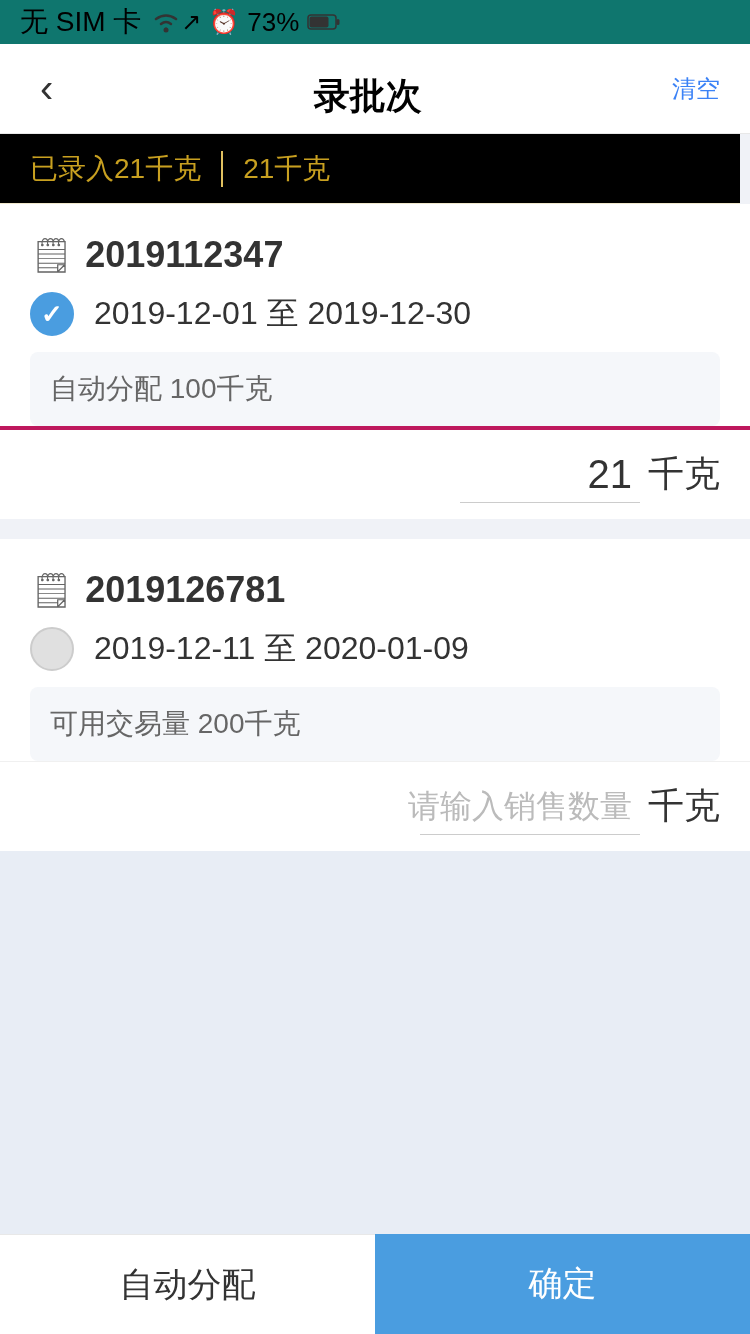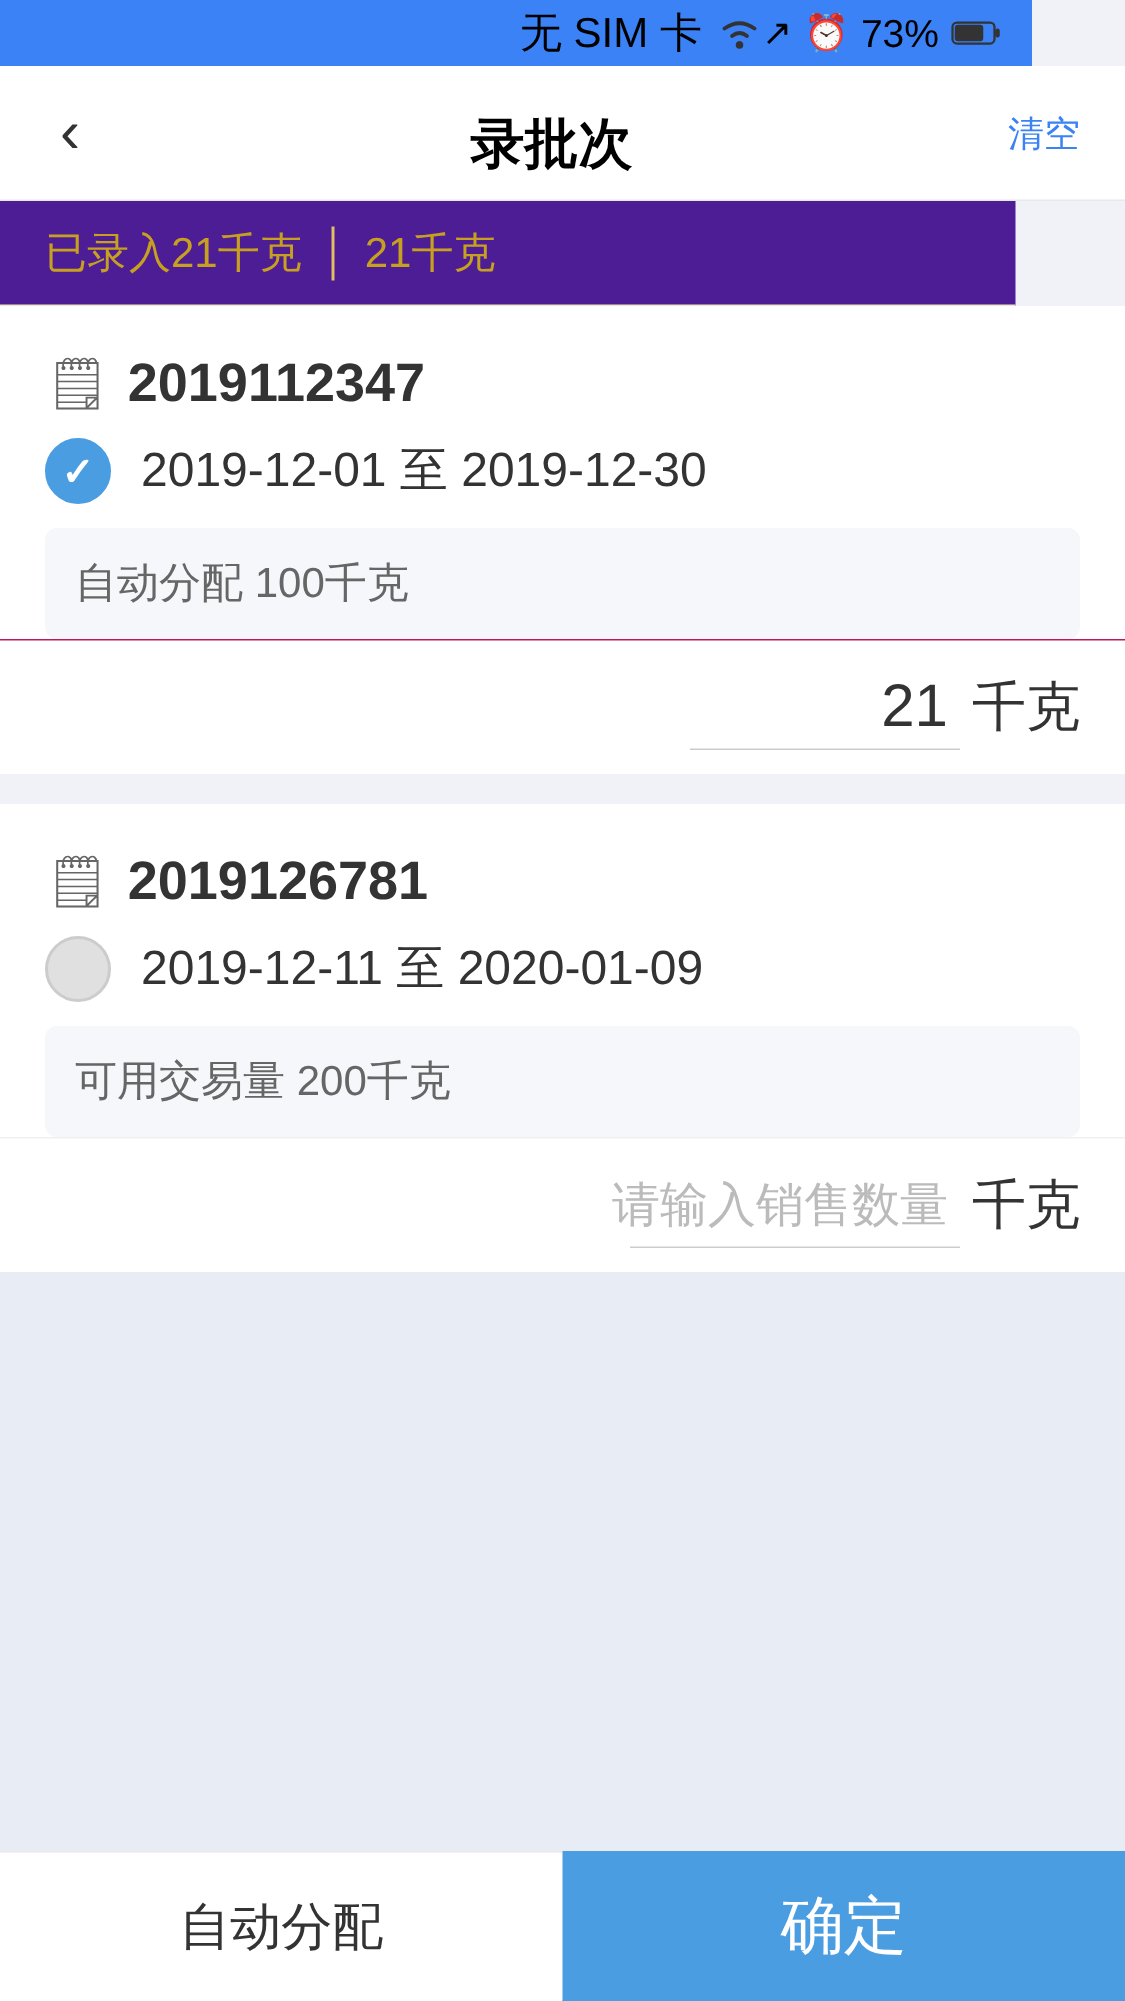--- a/index.html
+++ b/index.html
@@ -7,26 +7,26 @@
     body {
       width: 750px;
       min-height: 1334px;
       font-family: -apple-system, "PingFang SC", "Helvetica Neue", Arial, sans-serif;
       background: #f0f2f7;
       overflow-x: hidden;
     }
 
     
     .status-bar {
-      width: 688px;
+      width: 750px;
       height: 44px;
-      background: #3b82f6;
-      display: flex;
-      align-items: center;
-      justify-content: flex-end;
+      background: #0f766e;
+      display: flex;
+      align-items: center;
+      justify-content: flex-start;
       padding: 0 20px;
       font-size: 28px;
     }
     .status-left {
       display: flex;
       align-items: center;
       gap: 10px;
       font-size: 28px;
       font-weight: 500;
     }
@@ -68,23 +68,23 @@
       margin-top: 16px;
     }
     .nav-clear {
       font-size: 24px;
       color: #3b82f6;
       cursor: pointer;
     }
 
     
     .info-banner {
-      width: 677px;
+      width: 740px;
       height: 70px;
-      background: #4c1d95;
+      background: #000000;
       display: flex;
       align-items: center;
       padding: 0 30px;
       gap: 20px;
       border-bottom: 1px solid #f0e8cc;
     }
     .info-banner-text1 {
       font-size: 28px;
       color: #c8a020;
     }
@@ -166,21 +166,21 @@
     }
 
     
     .amount-row {
       background: #fff;
       display: flex;
       align-items: center;
       justify-content: flex-end;
       padding: 20px 30px 20px 30px;
       gap: 16px;
-      border-top: 1px solid #be185d;
+      border-top: 4px solid #be185d;
       text-align: right;
     }
     .amount-value {
       font-size: 40px;
       color: #333;
       font-weight: 500;
     }
     .amount-unit {
       font-size: 36px;
       color: #333;
@@ -227,21 +227,21 @@
       border: none;
       font-size: 34px;
       color: #333;
       cursor: pointer;
       border-top: 1px solid #e8e8e8;
     }
     .btn-confirm {
       flex: 1;
       background: #4a9de0;
       border: none;
-      font-size: 42px;
+      font-size: 34px;
       color: #fff;
       cursor: pointer;
     }
   </style>
 </head>
 <body>
 
 <div class="status-bar">
   <div class="status-left">
     <span>无 SIM 卡</span>

